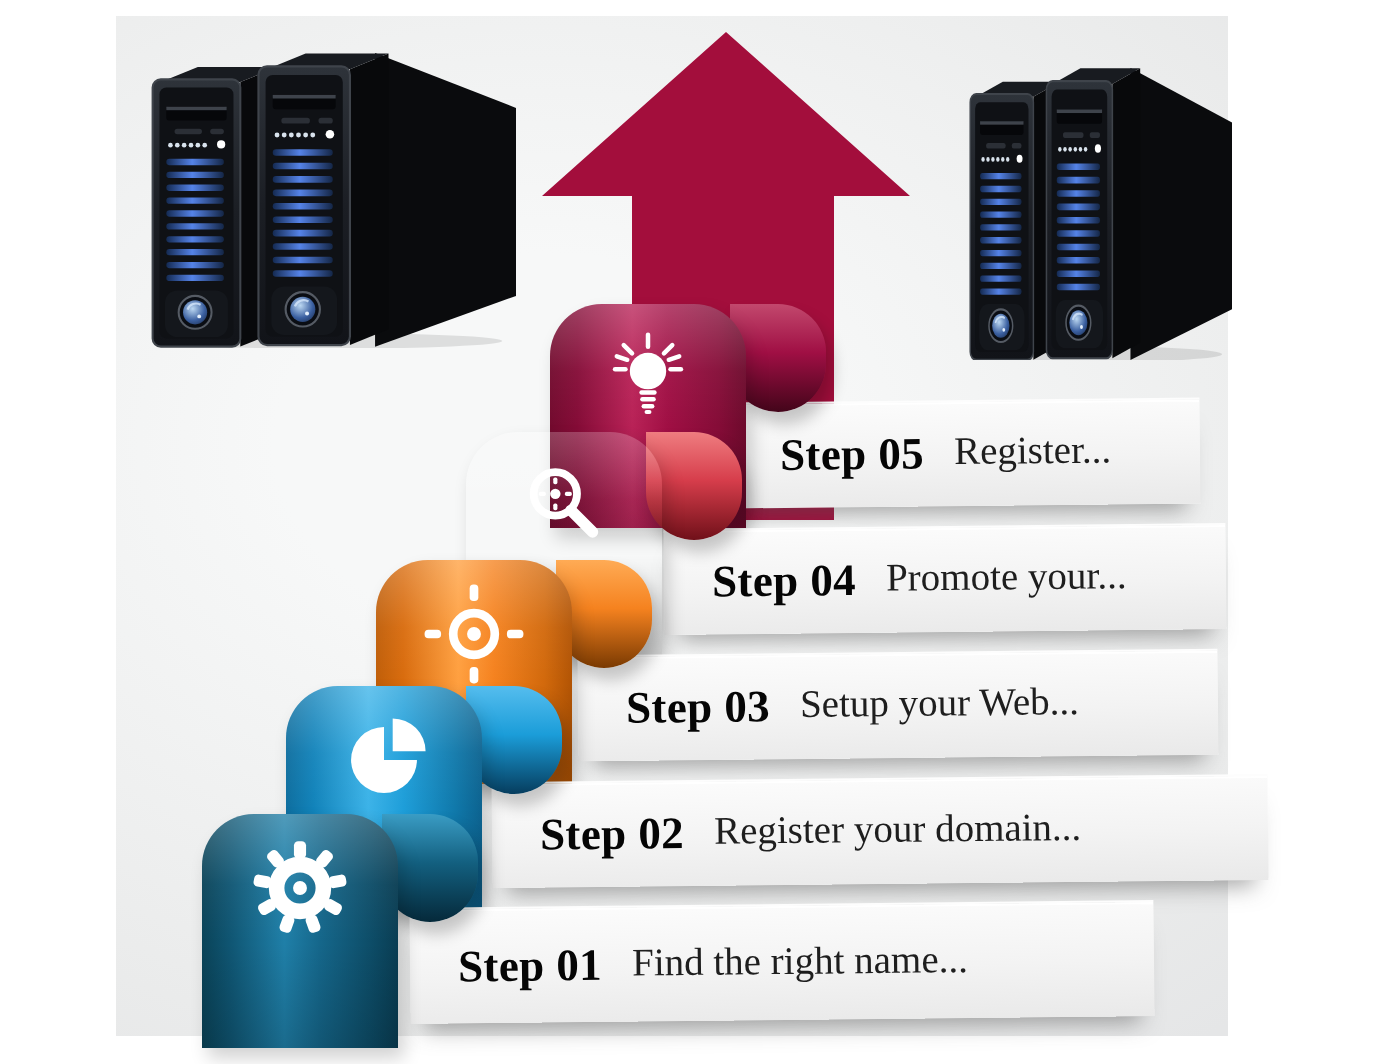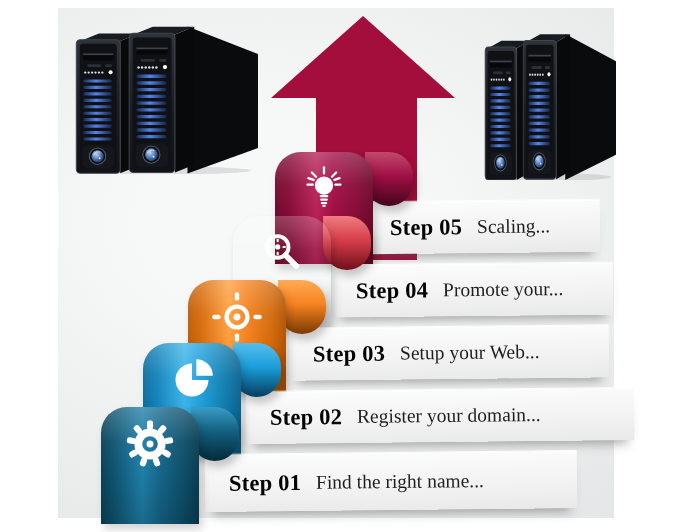--- a/index.html
+++ b/index.html
@@ -119,21 +119,21 @@
   <svg class="abs srv" style="left:482px;top:32px" width="134" height="148" viewBox="0 0 190 152" preserveAspectRatio="none">
       <use href="#srv-pair"></use>
     </svg>
 
   <svg id="arrow" class="abs" viewBox="0 0 200 255">
     <polygon points="103,6 195,88 157,88 157,250 56,250 56,88 11,88" fill="#a30e3c"></polygon>
   </svg>
 
   <div class="bar" style="left:366px;top:200px;width:234px;height:53px">
     <span class="step-label">Step 05</span>
-    <span class="step-desc">Scaling...</span>
+    <span class="step-desc">Register...</span>
   </div>
   <div class="ribbon c5" style="left:275px;top:152px;height:112px">
     <div class="curl"></div>
     <div class="rbody"></div>
     <svg class="icon" viewBox="0 0 60 60">
       <g stroke="#fff" stroke-width="2.6" stroke-linecap="round">
         <line x1="30" y1="12" x2="30" y2="5"></line>
         <line x1="39.2" y1="15.8" x2="44" y2="11"></line>
         <line x1="20.8" y1="15.8" x2="16" y2="11"></line>
         <line x1="43" y1="25" x2="49" y2="25"></line>

